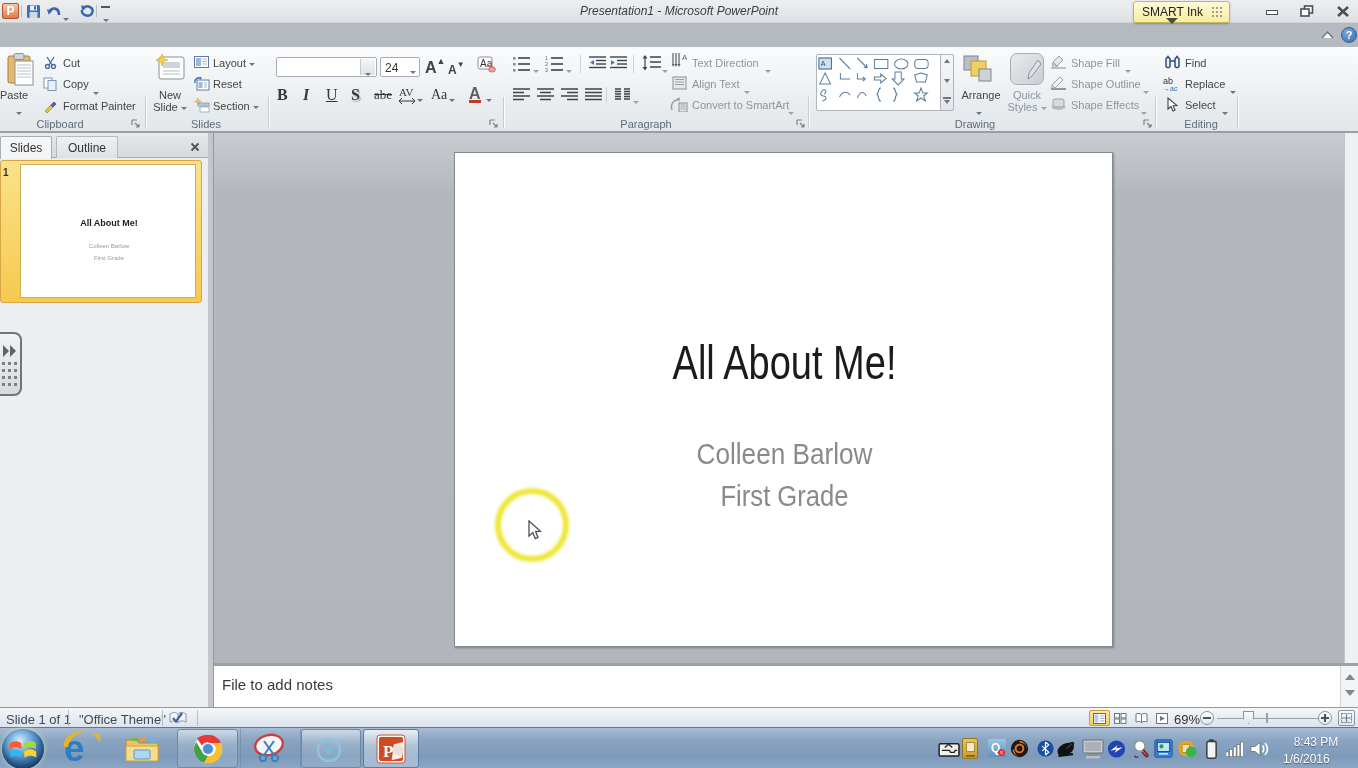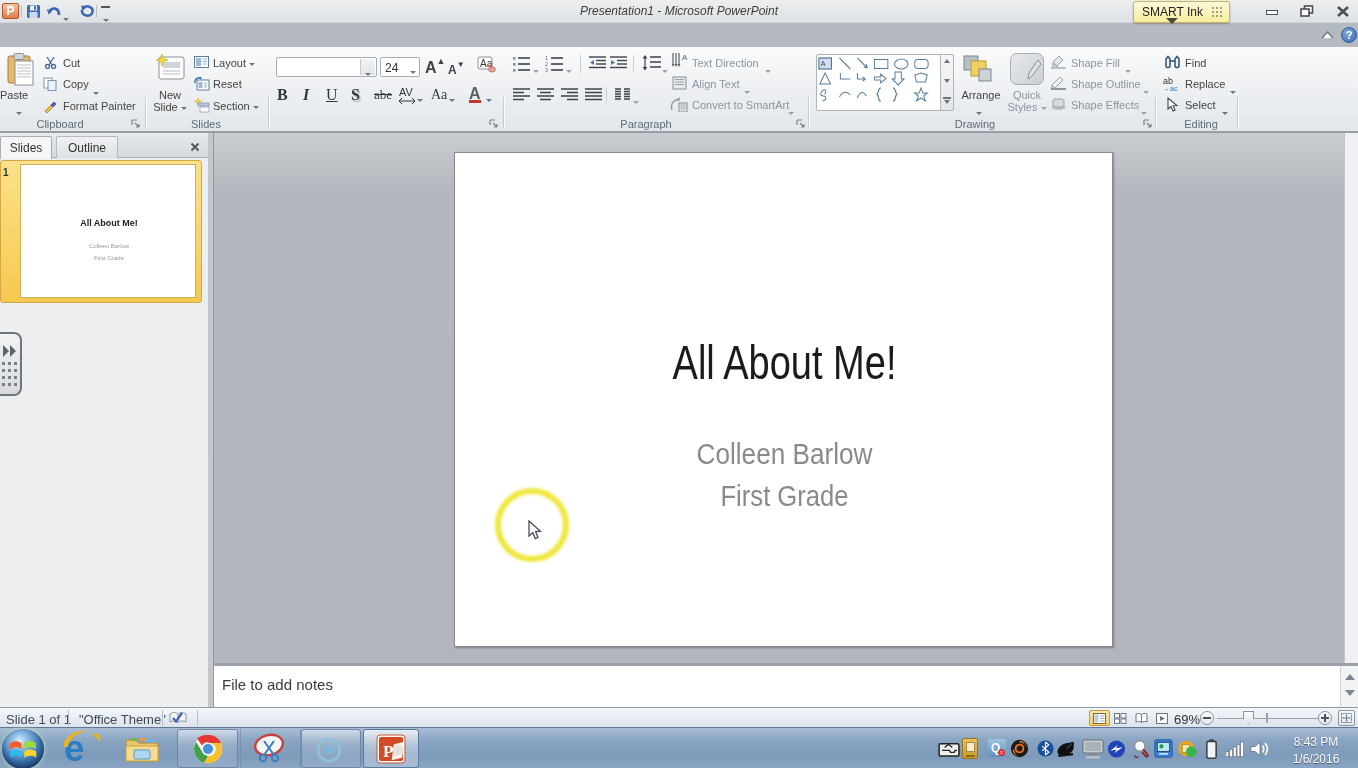--- a/index.html
+++ b/index.html
@@ -178,21 +178,21 @@
         <rect x="1" y="1" width="14" height="12" rx="2" fill="#fff" stroke="#8a9097"></rect>
         <text x="3" y="11" font-size="10" fill="#333" font-family="Liberation Sans">Aa</text>
         <path d="M10 9 L18 13" stroke="#d46a5a" stroke-width="2"></path>
         <ellipse cx="15" cy="13.5" rx="3.4" ry="2.6" fill="#e8a09a" stroke="#b06a62" stroke-width="0.7"></ellipse>
       </svg>
     <div class="abs" style="left:277px;top:39px;font-size:16px;font-weight:bold;color:#33383e;font-family:'Liberation Serif',serif;">B</div>
     <div class="abs" style="left:303px;top:39px;font-size:16px;font-style:italic;font-weight:bold;color:#33383e;font-family:'Liberation Serif',serif;">I</div>
     <div class="abs" style="left:326px;top:39px;font-size:16px;color:#33383e;font-family:'Liberation Serif',serif;text-decoration:underline;">U</div>
     <div class="abs" style="left:351px;top:39px;font-size:16px;font-weight:bold;color:#33383e;font-family:'Liberation Serif',serif;text-shadow:1.5px 1.5px 1px #aab0b6;">S</div>
     <div class="abs" style="left:374px;top:40px;font-size:13px;color:#33383e;font-family:'Liberation Serif',serif;text-decoration:line-through;">abe</div>
-    <div class="abs" style="left:399px;top:39px;font-size:11px;color:#33383e;font-family:Liberation Sans, sans-serif;">AV</div>
+    <div class="abs" style="left:399px;top:39px;font-size:11px;color:#33383e;font-family:Liberation Serif, serif;">AV</div>
     <svg class="abs" style="left:399px;top:51px;" width="16" height="6" viewBox="0 0 16 6">
         <path d="M0 3 H16 M3 0 L0 3 L3 6 M13 0 L16 3 L13 6" stroke="#33383e" fill="none"></path>
       </svg>
     <div class="abs" style="left:417px;top:44px;"><span class="caret"></span></div>
     <div class="abs" style="left:431px;top:40px;font-size:14px;color:#33383e;font-family:'Liberation Serif',serif;">Aa</div>
     <div class="abs" style="left:449px;top:44px;"><span class="caret"></span></div>
     <div class="abs" style="left:469px;top:38px;font-size:16px;font-weight:bold;color:#5a6168;">A</div>
     <div class="abs" style="left:469px;top:53px;width:12px;height:3px;background:#c0392b;"></div>
     <div class="abs" style="left:486px;top:44px;"><span class="caret"></span></div>
 
@@ -695,16 +695,16 @@
           <rect x="13.5" y="4" width="3.4" height="15"></rect>
           <rect x="18" y="1" width="3.4" height="18"></rect>
         </g>
       </svg>
     <svg class="abs" style="left:1249px;top:11px;" width="22" height="20" viewBox="0 0 26 24">
         <path d="M2 9 H7 L13 4 V20 L7 15 H2 Z" fill="#fff" stroke="#555" stroke-width="0.8"></path>
         <path d="M16 8 C18 10 18 14 16 16 M19 5 C23 9 23 15 19 19" fill="none" stroke="#fff" stroke-width="2"></path>
       </svg>
 
     <div class="abs" style="left:1283px;top:7px;width:66px;text-align:center;color:#fff;font-size:12px;text-shadow:0 1px 1px rgba(0,0,40,.45);">8:43 PM</div>
-    <div class="abs" style="left:1283px;top:24px;width:66px;text-align:center;color:#fff;font-size:12px;text-shadow:0 1px 1px rgba(0,0,40,.45);">1/6/2016</div>
+    <div class="abs" style="left:1283px;top:24px;width:66px;text-align:left;color:#fff;font-size:12px;text-shadow:0 1px 1px rgba(0,0,40,.45);">1/6/2016</div>
   </div>
 
 </div>
 
 </body></html>

